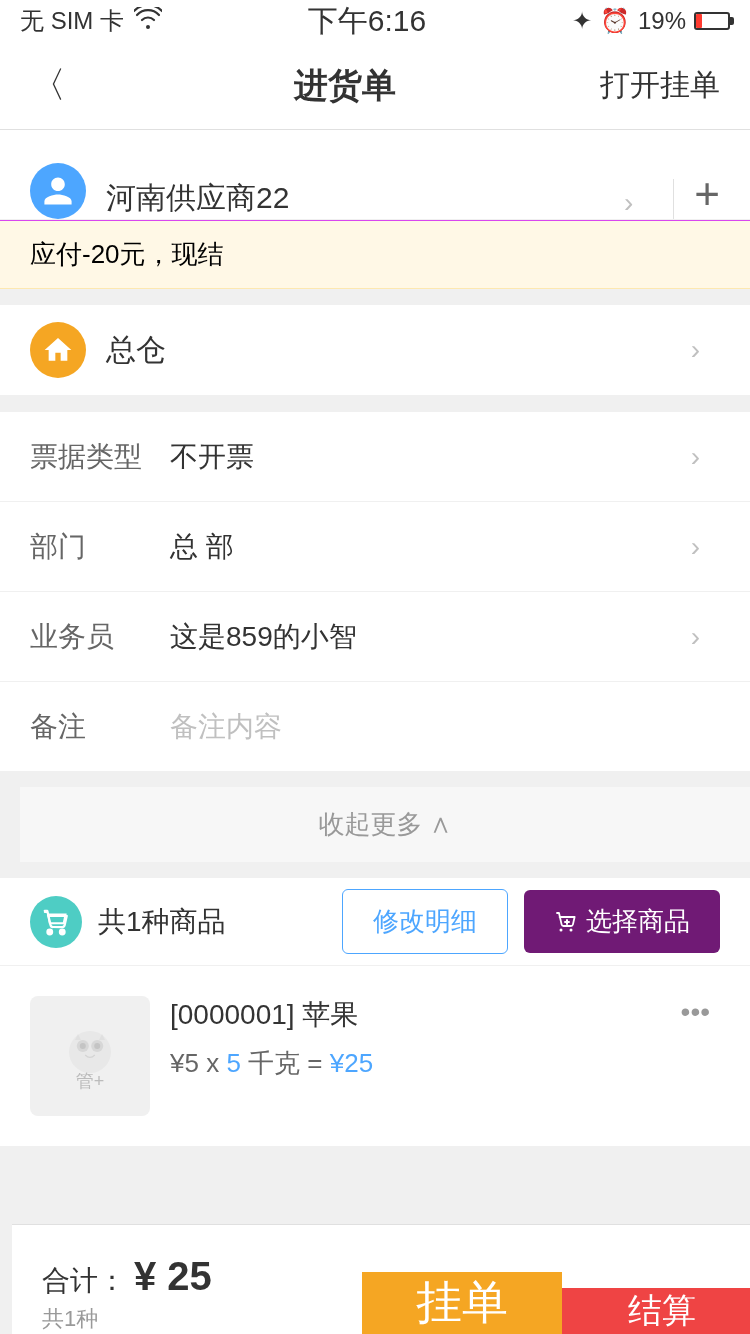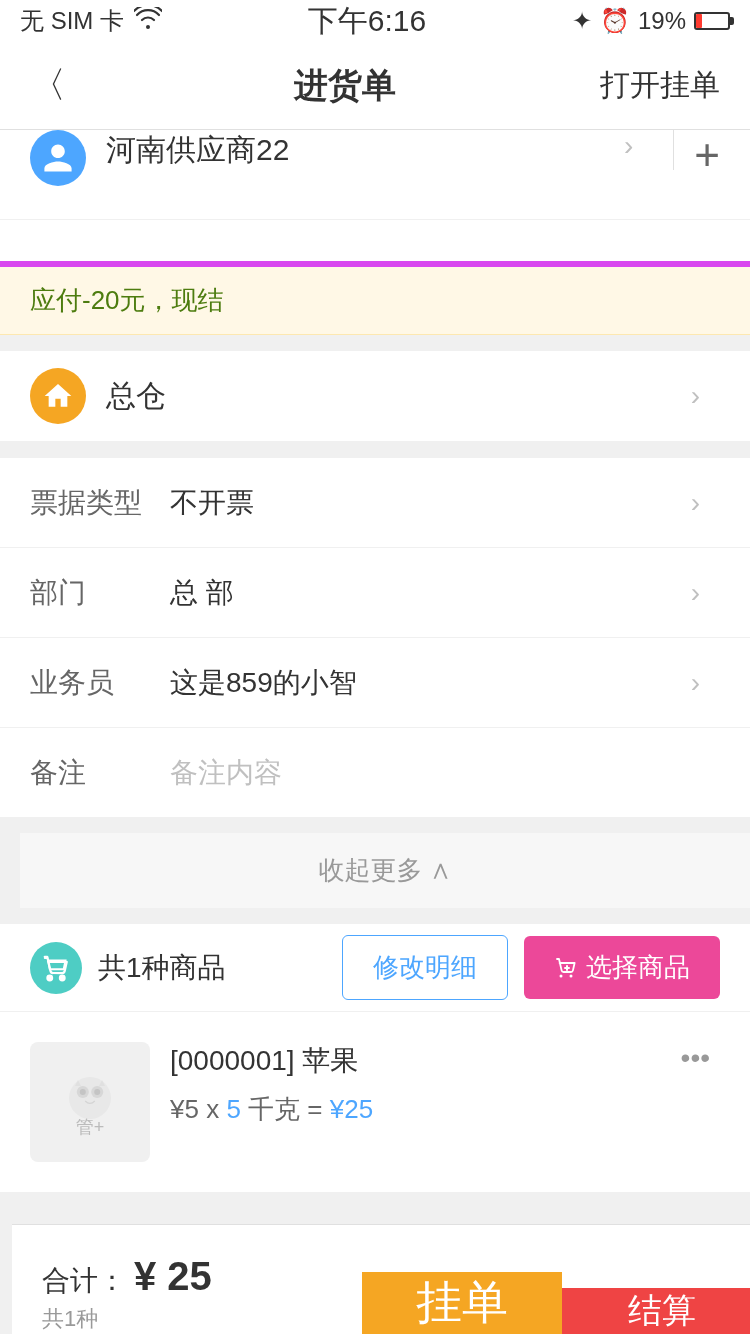--- a/index.html
+++ b/index.html
@@ -75,21 +75,21 @@
 
     
     .card {
       background: #fff;
       margin-bottom: 16px;
     }
 
     
     .supplier-row {
       display: flex;
-      align-items: flex-start;
+      align-items: flex-end;
       padding: 0 30px;
       height: 90px;
       background: #fff;
       border-bottom: 1px solid #f0f0f0;
     }
     .supplier-avatar {
       width: 56px;
       height: 56px;
       border-radius: 50%;
       background: #4da6ff;
@@ -121,24 +121,23 @@
       height: 40px;
       background: #e0e0e0;
       margin: 0 20px;
     }
 
     
     .notice-bar {
       background: #fff8e6;
       padding: 16px 30px;
       font-size: 26px;
-      color: #4d7c0f;
-      border-top: 6px solid #d946ef;
+      color: #000000;
+      border-top: 1px solid #d946ef;
       border-bottom: 1px solid #fde8b0;
-      margin-top: 41px;
     }
 
     
     .warehouse-row {
       display: flex;
       align-items: center;
       padding: 0 30px;
       height: 90px;
       background: #fff;
       cursor: pointer;
@@ -239,21 +238,21 @@
       border: 1px solid #4da6ff;
       color: #4da6ff;
       background: #fff;
       padding: 14px 30px;
       border-radius: 6px;
       font-size: 26px;
       cursor: pointer;
       margin-right: 16px;
     }
     .btn-primary {
-      background: #ec4899;
+      background: #701a75;
       color: #fff;
       border: none;
       padding: 14px 30px;
       border-radius: 6px;
       font-size: 26px;
       cursor: pointer;
       display: flex;
       align-items: center;
       gap: 8px;
     }

